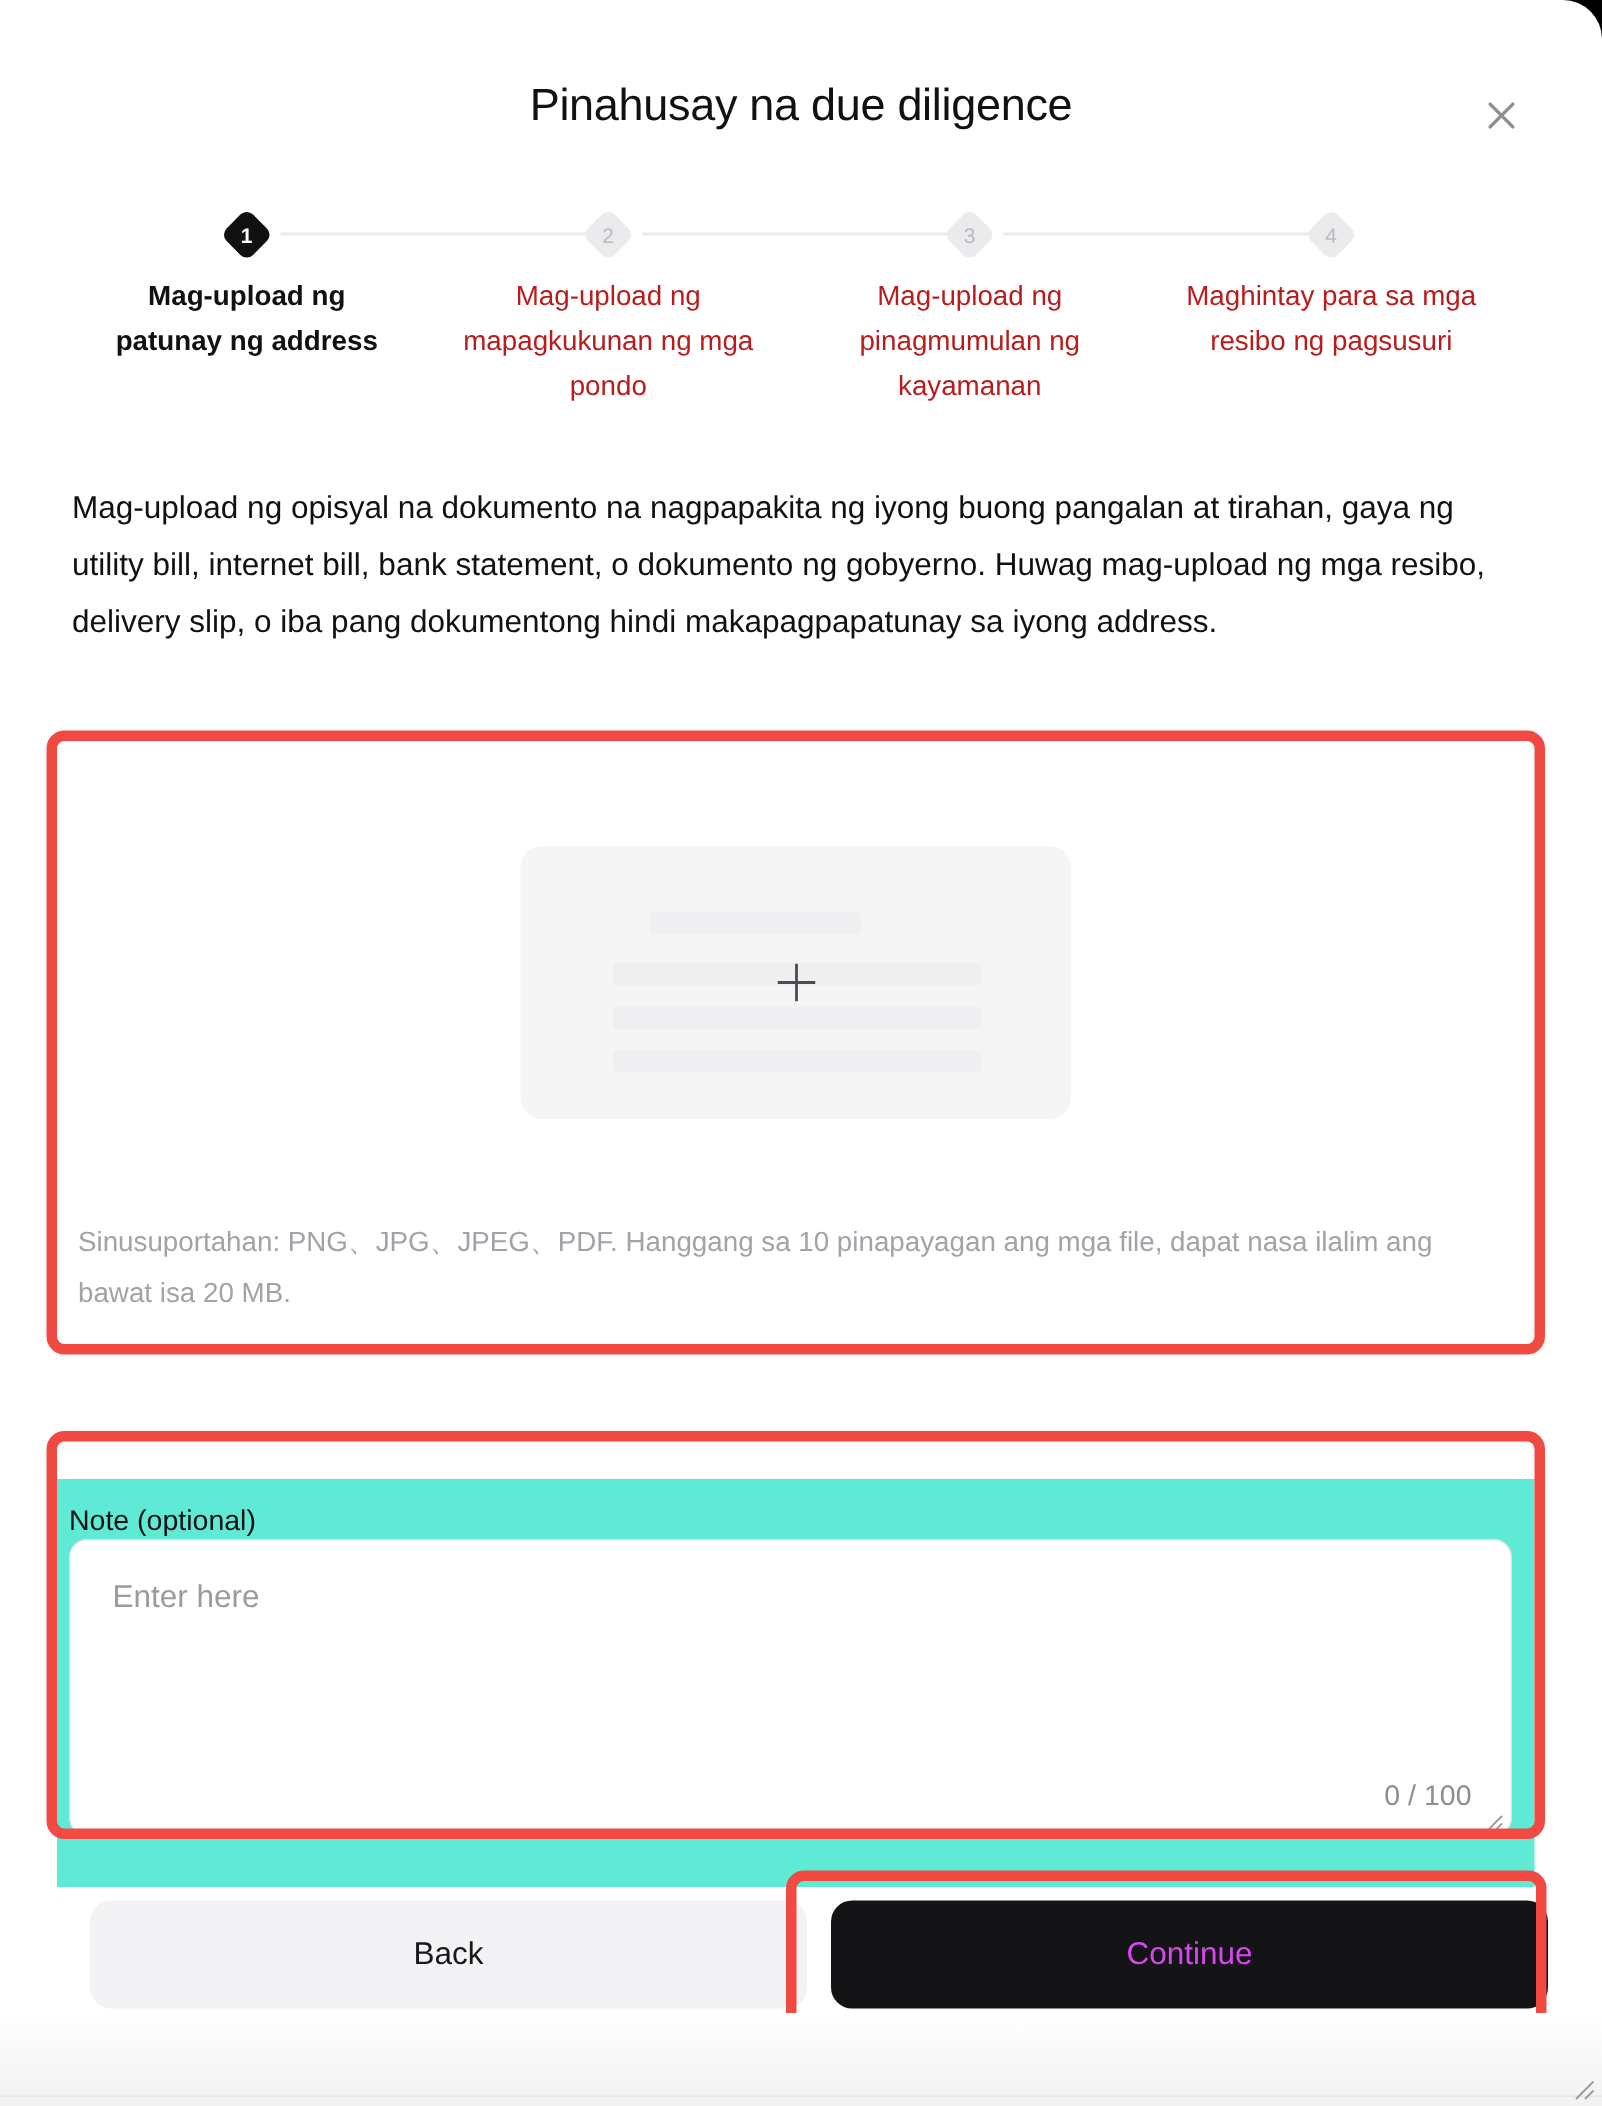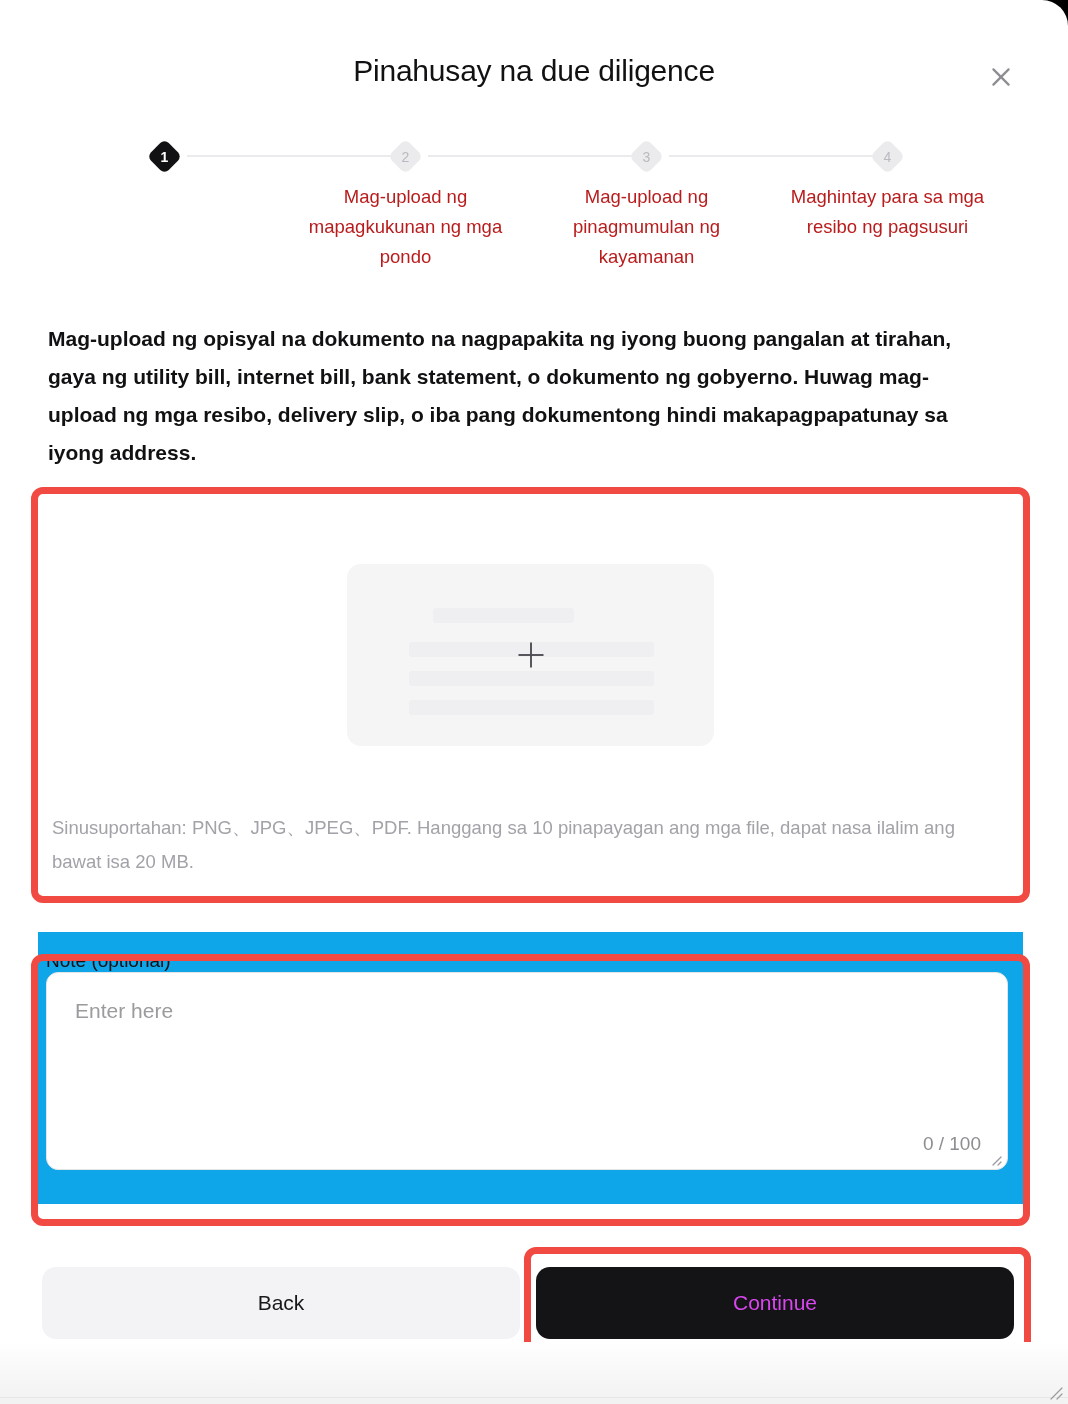--- a/index.html
+++ b/index.html
@@ -79,21 +79,21 @@
   .step-label {
     margin-top: 8px; text-align: center;
     font-size: 18.5px; line-height: 30px; color: #b91c1c;
     padding: 0 18px;
   }
   .step.active .step-label { color: #111114; font-weight: bold; }
 
   
   #intro {
     position: absolute; left: 48px; top: 320px; width: 948px;
-    font-size: 21px; line-height: 38px; color: #111114; font-weight: bold;
+    font-size: 21px; line-height: 38px; color: #111114;
   }
 
   
   .annot {
     position: absolute;
     border: 7px solid #f04a42;
     border-radius: 12px;
     pointer-events: none;
   }
   #annot-upload { left: 31px; top: 487px; width: 999px; height: 416px; }
@@ -121,22 +121,22 @@
     transform: translate(-50%, -50%);
     width: 30px; height: 30px; color: #4c4c52;
   }
   #hint {
     position: absolute; left: 14px; top: 305px; width: 945px;
     font-size: 18.5px; line-height: 34px; color: #a2a2a8; margin-top: 12px;
   }
 
   
   #note-block {
-    position: absolute; left: 38px; top: 932px; width: 985px; height: 272px;
-    background: #0ea5e9;
+    position: absolute; left: 38px; top: 986px; width: 985px; height: 272px;
+    background: #5eead4;
   }
   #note-label {
     position: absolute; left: 8px; top: 18px;
     font-size: 19px; color: #111114;
   }
   #note-textarea-wrap {
     position: absolute; left: 8px; top: 40px; width: 962px; height: 198px;
     border: 1px solid #e4e4e7; border-radius: 12px; background: #fff;
   }
   #note-textarea {
@@ -152,21 +152,21 @@
     position: absolute; right: 26px; bottom: 14px;
     font-size: 19px; color: #8d8d92;
   }
   #note-resize {
     position: absolute; right: 4px; bottom: 2px;
     width: 16px; height: 16px; color: #9a9a9f;
   }
 
   
   #footer {
-    position: absolute; left: 42px; top: 1267px; width: 972px; height: 72px;
+    position: absolute; left: 60px; top: 1267px; width: 972px; height: 72px;
     display: flex; gap: 16px;
   }
   .btn {
     flex: 1; height: 72px; border: 0; border-radius: 14px;
     font-family: "Liberation Sans", sans-serif;
     font-size: 21px; cursor: pointer;
   }
   #back-btn { background: #f3f3f5; color: #18181b; }
   #continue-btn { background: #141417; color: #d946ef; }
 </style>
@@ -185,20 +185,21 @@
   </div>
 
   <div id="stepper">
     <div class="step active">
       <div class="marker-row">
         <div class="diamond">
           <span>1</span>
         </div>
         <div class="connector"></div>
       </div>
+      <div class="step-label">Mag-upload ng patunay ng address</div>
     </div>
     <div class="step">
       <div class="marker-row">
         <div class="diamond">
           <span>2</span>
         </div>
         <div class="connector"></div>
       </div>
       <div class="step-label">Mag-upload ng mapagkukunan ng mga pondo</div>
     </div>

